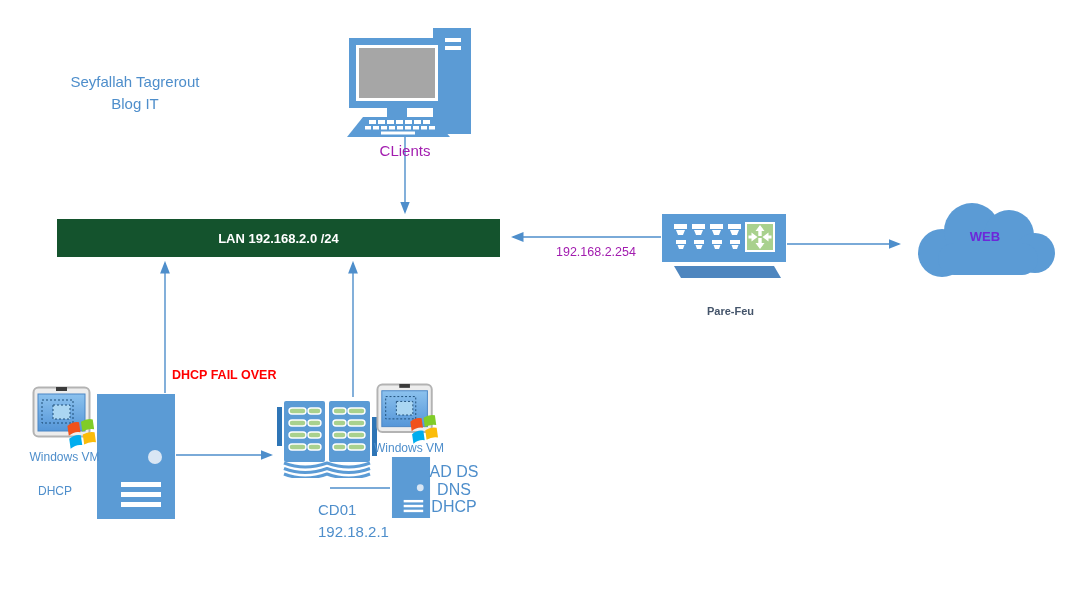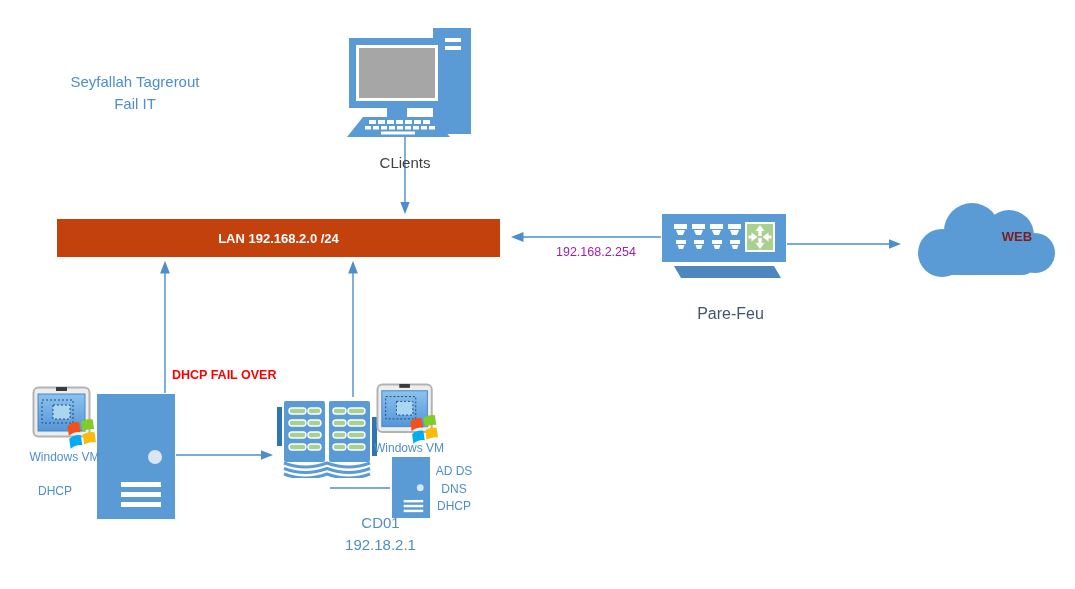--- a/index.html
+++ b/index.html
@@ -5,39 +5,39 @@
   * { margin:0; padding:0; box-sizing:border-box; }
   html,body { background:#fff; }
   body { font-family:"Liberation Sans", sans-serif; }
   #canvas {
     position:relative; width:1075px; height:589px;
     background:#ffffff; overflow:hidden;border-radius:10px;
   }
   .abs { position:absolute; }
 
   #header-block { left:10px; top:71px; width:250px; font-size:15px; line-height:22px; color:#4E8ECB; text-align:center; }
-  #clients-label { left:355px; top:154px; width:100px; font-size:15px; color:#404040; text-align:center; }
-
-  #lan-bar { left:57px; top:219px; width:443px; height:38px; background:#c2410c;
+  #clients-label { left:355px; top:142px; width:100px; font-size:15px; color:#a21caf; text-align:center; }
+
+  #lan-bar { left:57px; top:219px; width:443px; height:38px; background:#14532d;
              display:flex; align-items:center; justify-content:center;
              color:#fff; font-weight:bold; font-size:13px; }
 
   #fw-ip-label { left:541px; top:245px; width:110px; font-size:12.5px; color:#a21caf; text-align:center; }
-  #parefeu-label { left:678px; top:305px; width:105px; font-size:16px; font-weight:400; color:#44546A; text-align:center; }
-  #web-label { left:984px; top:229px; width:66px; font-size:13px; font-weight:bold; color:#7f1d1d; text-align:center; }
+  #parefeu-label { left:678px; top:305px; width:105px; font-size:11px; font-weight:700; color:#44546A; text-align:center; }
+  #web-label { left:952px; top:229px; width:66px; font-size:13px; font-weight:bold; color:#6d28d9; text-align:center; }
 
   #failover-label { left:172px; top:368px; width:160px; font-size:12.5px; font-weight:bold; color:#FF0000; }
 
   #vm-label-1 { left:17px; top:450px; width:95px; font-size:12px; color:#4E8ECB; text-align:center; }
   #dhcp-role-label { left:38px; top:484px; width:60px; font-size:12px; color:#4E8ECB; }
   #srv-labels { left:80px; top:528px; width:140px; font-size:15px; line-height:22px; color:#4E8ECB; text-align:center; }
 
   #vm-label-2 { left:368px; top:441px; width:82px; font-size:12px; color:#4E8ECB; text-align:center; }
-  #cd-roles { left:428px; top:463px; width:52px; font-size:12px; line-height:17.5px; color:#4E8ECB; text-align:center; }
-  #cd-labels { left:318px; top:512px; width:125px; font-size:15px; line-height:22px; color:#4E8ECB; text-align:center; }
+  #cd-roles { left:428px; top:463px; width:52px; font-size:16px; line-height:17.5px; color:#4E8ECB; text-align:center; }
+  #cd-labels { left:318px; top:499px; width:125px; font-size:15px; line-height:22px; color:#4E8ECB; }
 
   svg { display:block; }
 </style>
 </head>
 <body>
 
 <div id="canvas">
 
   <svg width="0" height="0" style="position:absolute">
     <defs>
@@ -182,21 +182,21 @@
       <path d="M787,244 L899,244" marker-end="url(#arr)"></path>
       <path d="M165,393 L165,263" marker-end="url(#arr)"></path>
       <path d="M353,397 L353,263" marker-end="url(#arr)"></path>
       <path d="M176,455 L271,455" marker-end="url(#arr)"></path>
       <path d="M330,488 L390,488"></path>
     </g>
   </svg>
 
   <div id="header-block" class="abs">
     <div>Seyfallah Tagrerout</div>
-    <div>Fail IT</div>
+    <div>Blog IT</div>
   </div>
 
   <svg class="abs" style="left:345px;top:26px" width="126" height="112">
     <use href="#sym-computer"></use>
   </svg>
   <div id="clients-label" class="abs">CLients</div>
 
   <div id="lan-bar" class="abs">
     <span>LAN 192.168.2.0 /24</span>
   </div>

